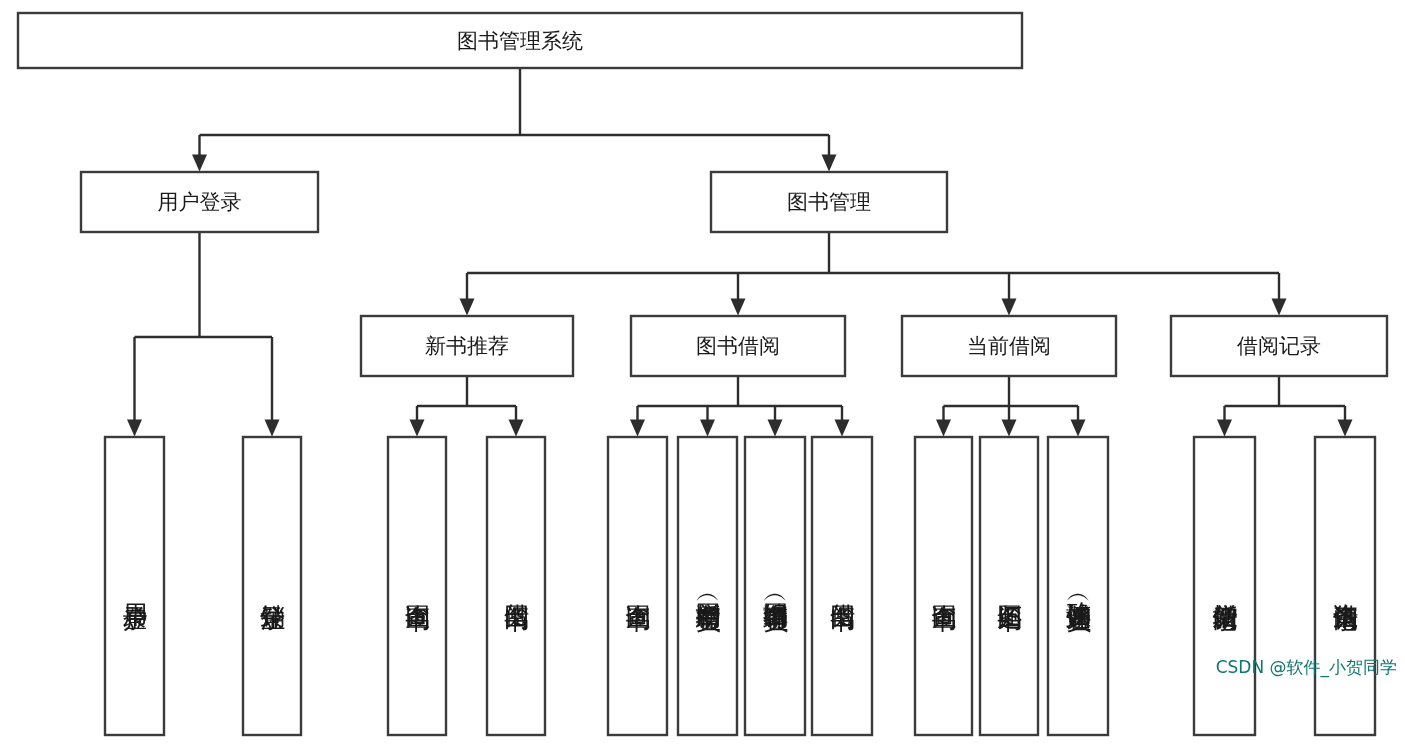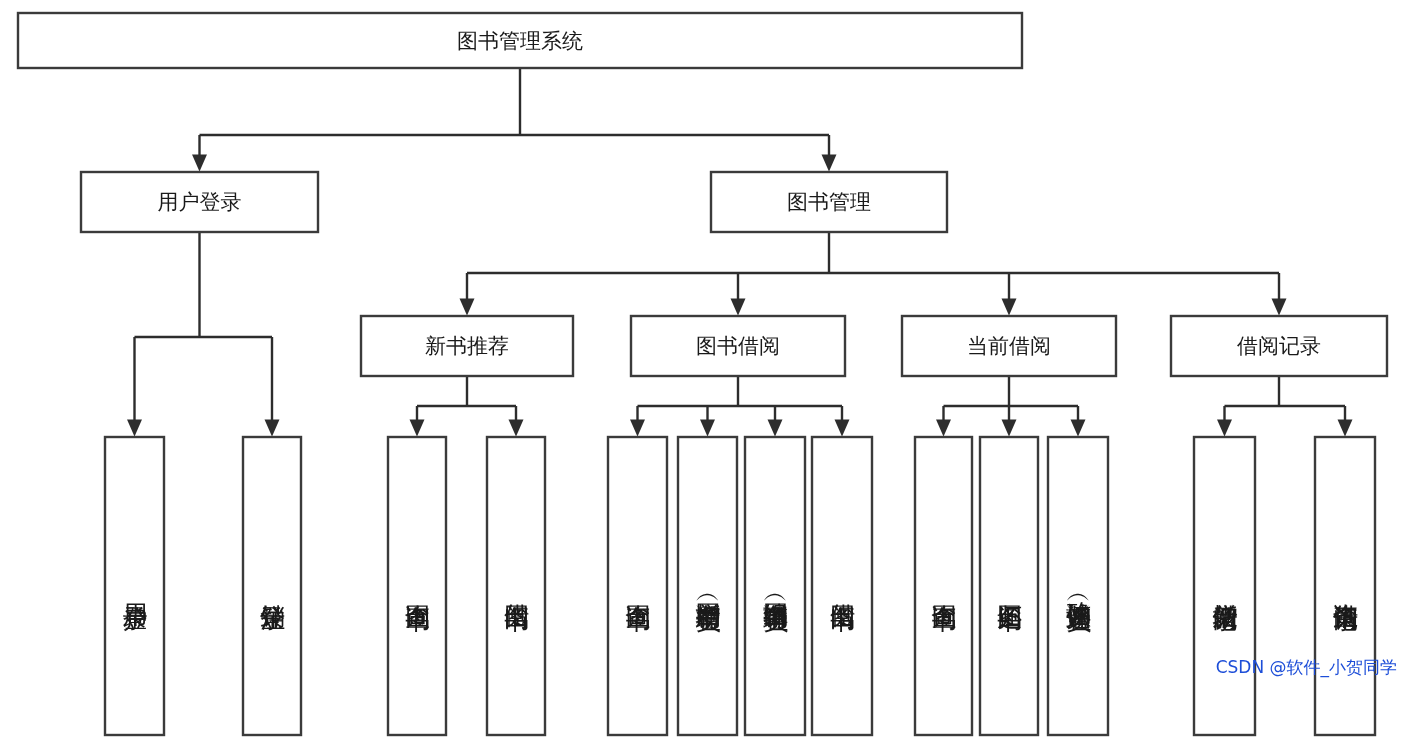--- a/index.html
+++ b/index.html
@@ -63,21 +63,21 @@
     white-space: nowrap;
     pointer-events: none;
     user-select: none;
   }
   .watermark {
     position: absolute;
     right: 8px;
     bottom: 4px;
     font-family: "DejaVu Sans", "Liberation Sans", sans-serif;
     font-size: 17px;
-    color: #1d4ed8;
+    color: #0f766e;
     white-space: nowrap;
     user-select: none;
   }
 </style>
 </head>
 <body>
 
 <div id="diagram-root">
 
   <svg id="tree-svg" viewBox="0 0 1405 747">

